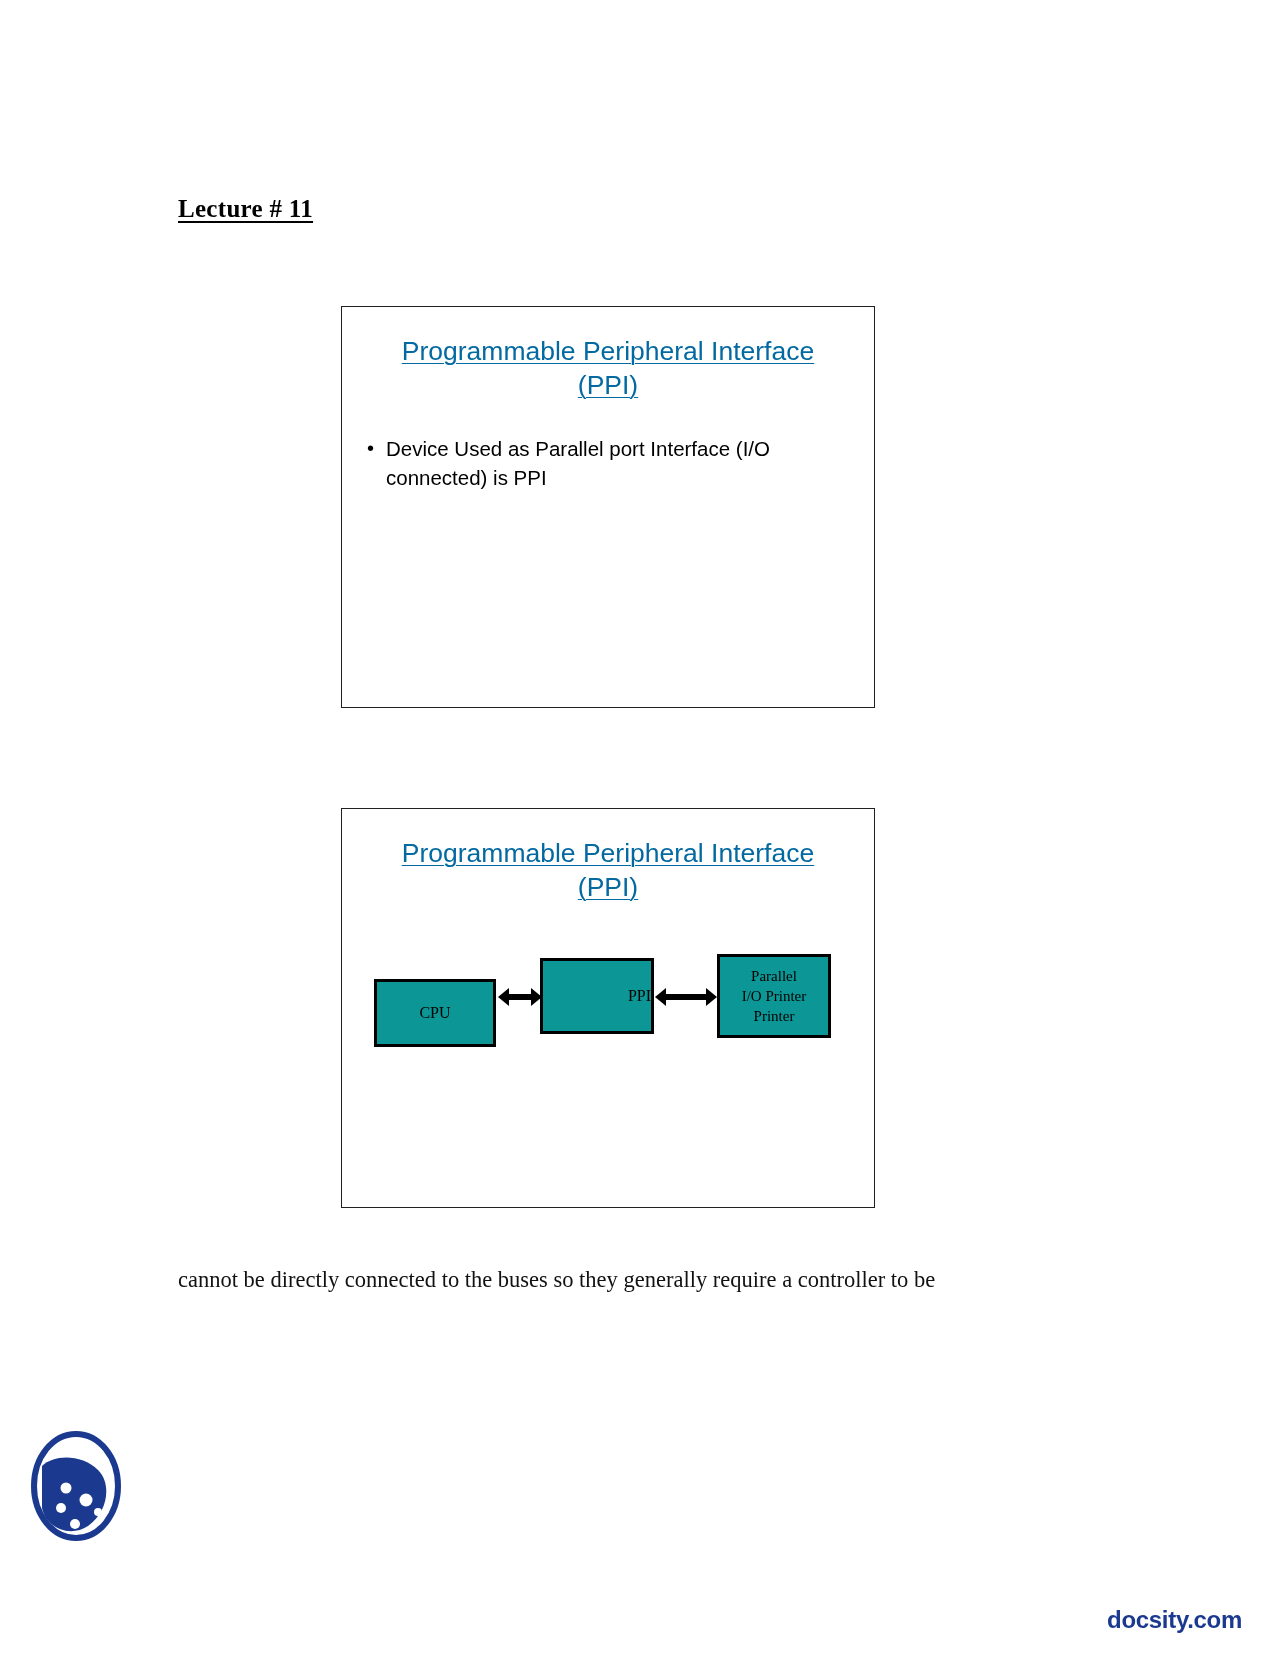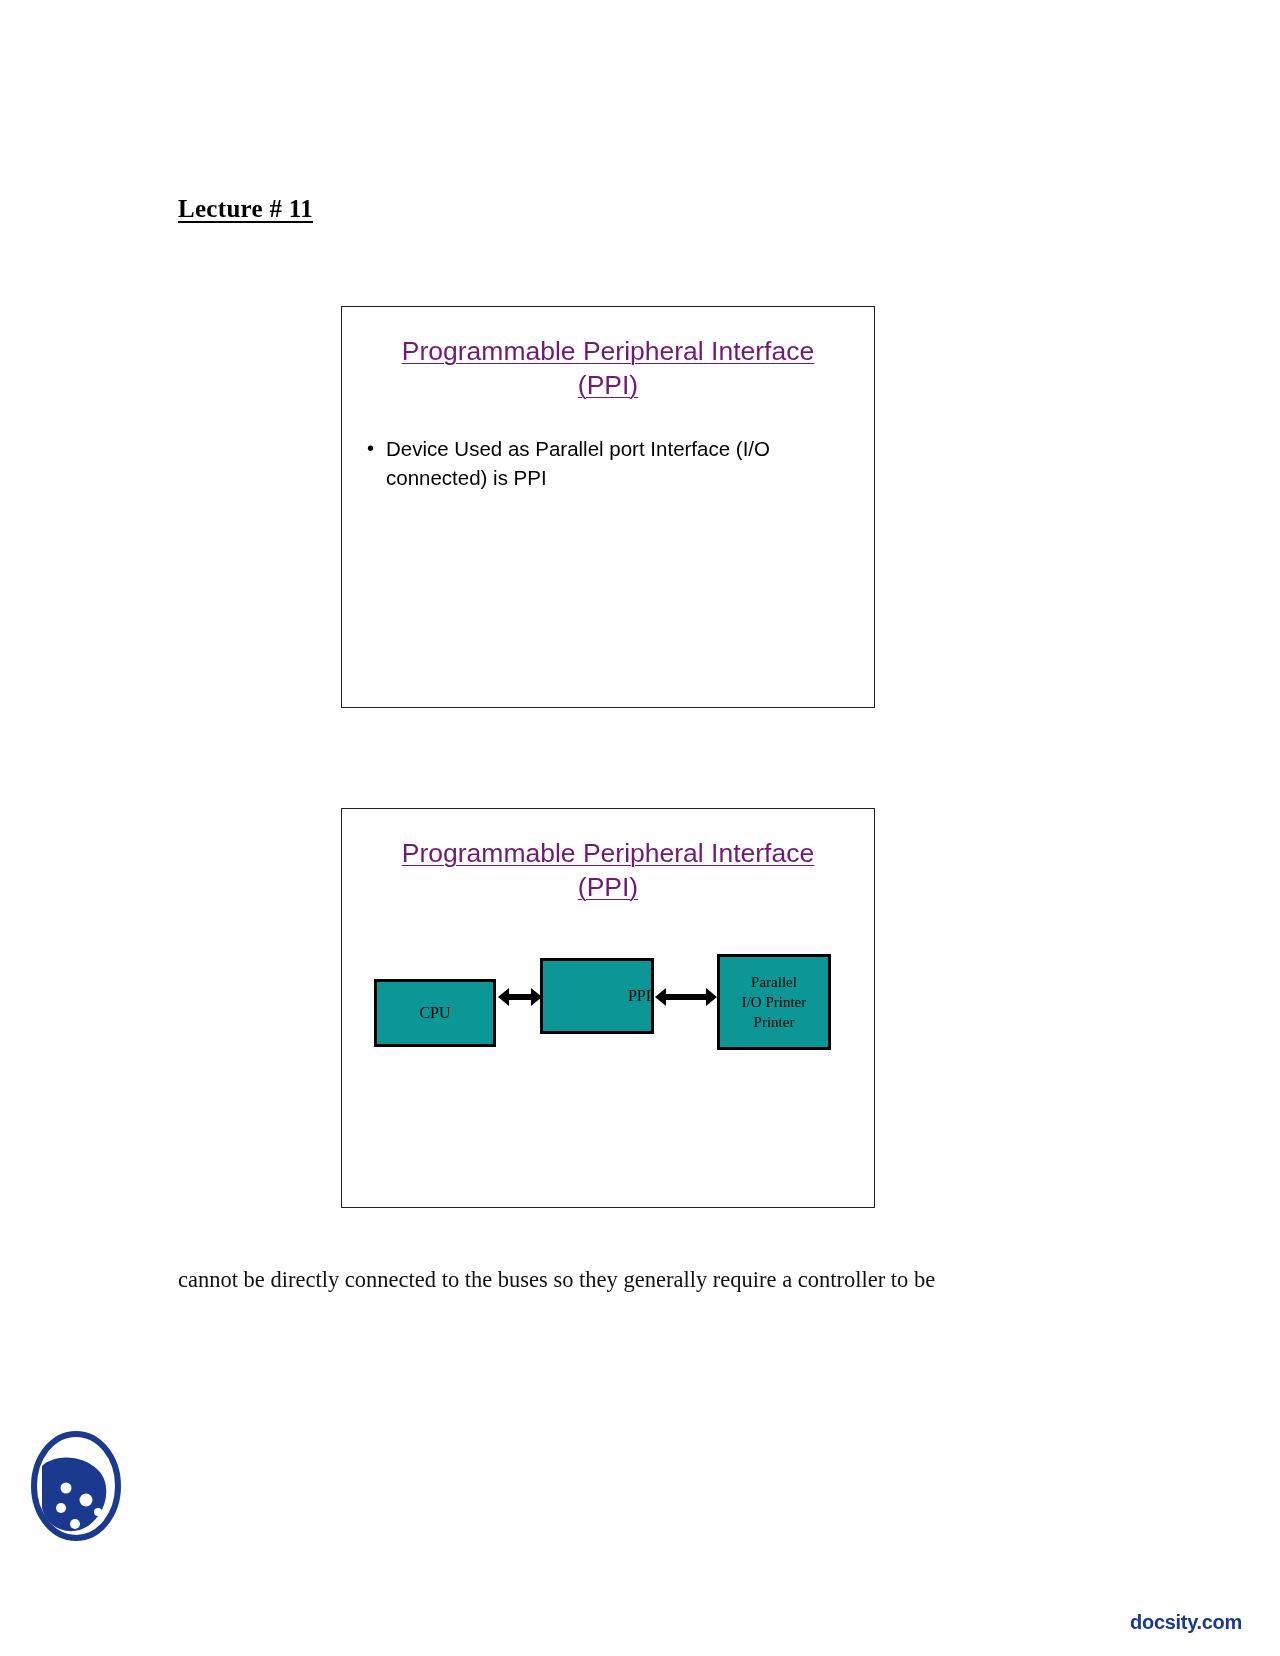--- a/index.html
+++ b/index.html
@@ -51,21 +51,21 @@
   }
 
   .slide-title {
     position: absolute;
     left: 0;
     right: 0;
     text-align: center;
     font-family: "Liberation Sans", sans-serif;
     font-size: 26.5px;
     line-height: 34px;
-    color: #701a75;
+    color: #0369a1;
   }
   .slide-title .underlined {
     text-decoration: underline;
     text-underline-offset: 3px;
     text-decoration-thickness: 1.4px;
   }
   #slide-1 .slide-title { top: 27px; }
   #slide-2 .slide-title { top: 27px; }
 
   
@@ -125,21 +125,21 @@
     top: 9px;
     width: 114px;
     height: 76px;
     font-size: 16px;
     justify-content: flex-end;
   }
   #box-device {
     left: 375px;
     top: 5px;
     width: 114px;
-    height: 96px;
+    height: 84px;
     font-size: 15px;
     line-height: 20px;
   }
   .dgm-box span { display: block; }
 
   
   .arrow {
     position: absolute;
     height: 18px;
     display: flex;
@@ -193,21 +193,21 @@
     left: 28px;
     top: 1430px;
     width: 96px;
     height: 112px;
   }
   #docsity-url {
     position: absolute;
     right: 38px;
     bottom: 22px;
     font-family: "Liberation Sans", sans-serif;
-    font-size: 20px;
+    font-size: 24px;
     font-weight: bold;
     color: #1b3a8f;
     letter-spacing: -0.3px;
     margin-top: 43px;
   }
 </style>
 </head>
 <body>
 
 <div id="lecture-title">Lecture # 11</div>

